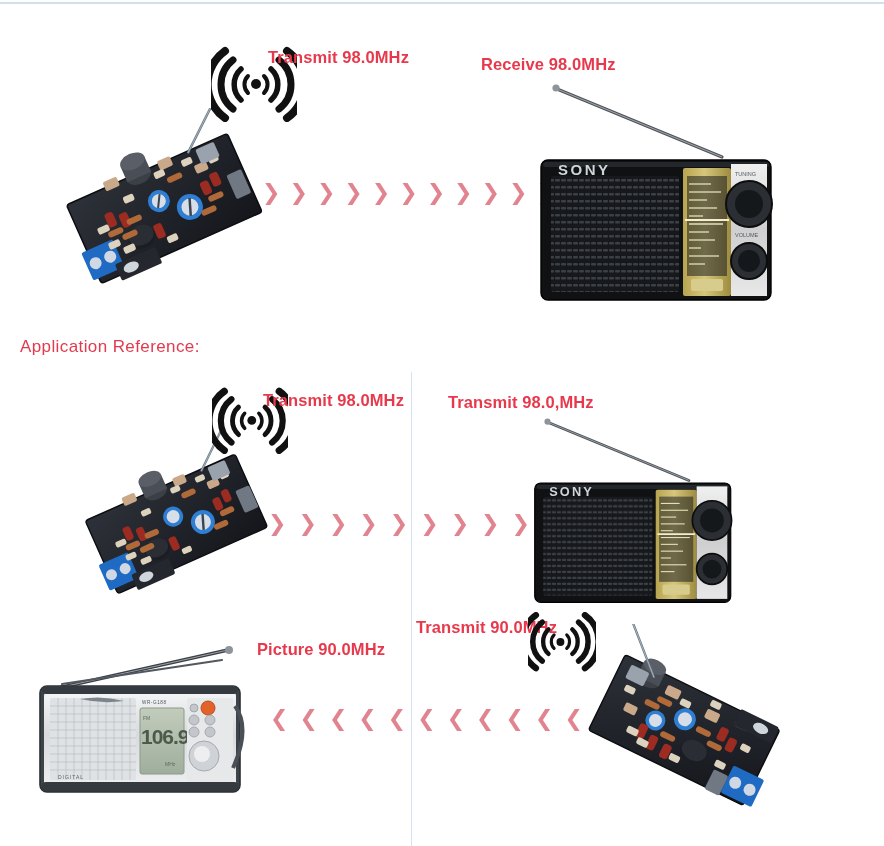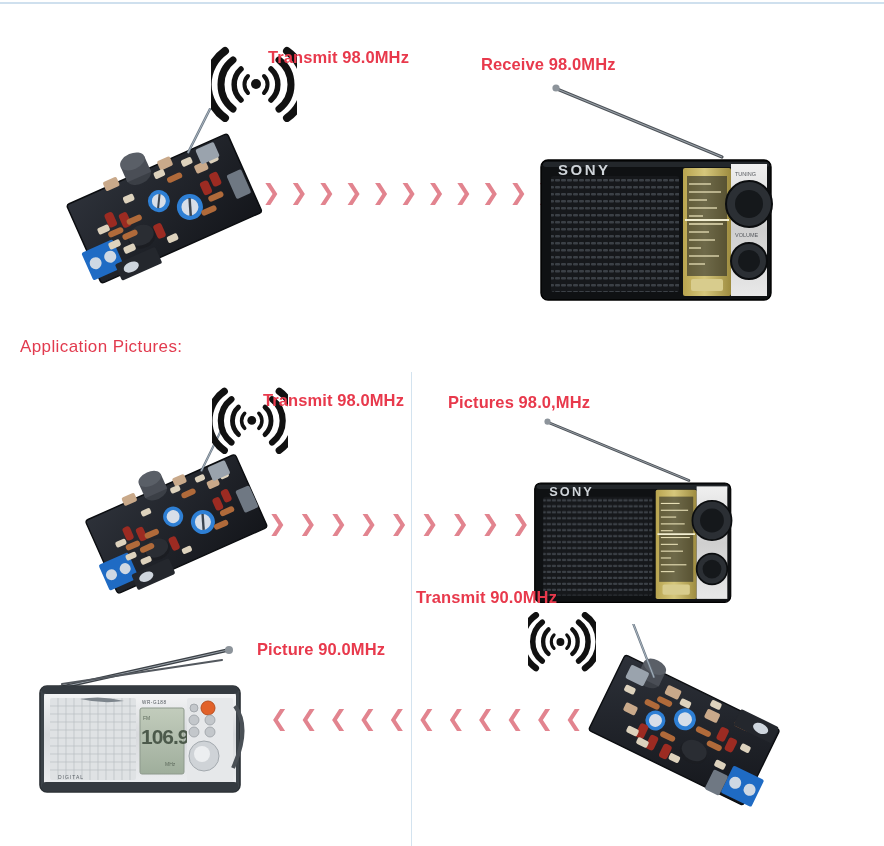--- a/index.html
+++ b/index.html
@@ -45,21 +45,21 @@
   .dradio svg{display:block;}
 </style>
 </head>
 <body>
 
 <div class="page">
 
   <div class="topline"></div>
 
 
-  <div class="section-title" style="left:20px;top:337px;">Application Pictures:</div>
+  <div class="section-title" style="left:20px;top:337px;">Application Reference:</div>
 
   <div class="vdivider" style="left:411px;top:372px;height:474px;"></div>
 
   <div class="board" style="left:58px;top:108px;">
     <svg width="210" height="200" viewBox="0 0 210 200">
       <defs>
         <linearGradient id="pcbg1" x1="0" y1="0" x2="1" y2="1">
           <stop offset="0" stop-color="#2d3139"></stop>
             <stop offset="1" stop-color="#14161b"></stop>
         </linearGradient>
@@ -310,21 +310,21 @@
         <path d="M22 24 A31 31 0 0 0 22 73" stroke-width="7"></path>
         <path d="M68 24 A31 31 0 0 1 68 73" stroke-width="7"></path>
         <path d="M14 15 A41 41 0 0 0 14 82" stroke-width="8"></path>
         <path d="M76 15 A41 41 0 0 1 76 82" stroke-width="8"></path>
       </g>
     </svg>
   </div>
 
   <div class="label" style="left:263px;top:391px;">Transmit 98.0MHz</div>
 
-  <div class="label" style="left:448px;top:393px;">Pictures 98.0,MHz</div>
+  <div class="label" style="left:448px;top:393px;">Transmit 98.0,MHz</div>
 
   <div class="wavetrain" id="wt-app-top" style="left:268px;top:513px;gap:12px;">
       <span style="color: rgb(226, 132, 143);">❯</span>
       <span style="color: rgb(226, 132, 143);">❯</span>
       <span style="color: rgb(226, 132, 143);">❯</span>
       <span style="color: rgb(226, 132, 143);">❯</span>
       <span style="color: rgb(226, 132, 143);">❯</span>
       <span style="color: rgb(226, 132, 143);">❯</span>
       <span style="color: rgb(226, 132, 143);">❯</span>
       <span style="color: rgb(226, 132, 143);">❯</span>
@@ -383,21 +383,21 @@
       <circle cx="224" cy="132" r="23" fill="none" stroke="#0b0d0f" stroke-width="2"></circle>
       <circle cx="224" cy="132" r="14" fill="#15181b"></circle>
       <circle cx="224" cy="189" r="18" fill="#2b2f34"></circle>
       <circle cx="224" cy="189" r="18" fill="none" stroke="#0b0d0f" stroke-width="2"></circle>
       <circle cx="224" cy="189" r="11" fill="#15181b"></circle>
     </svg>
   </div>
 
   <div class="label" style="left:257px;top:640px;">Picture 90.0MHz</div>
 
-  <div class="label" style="left:416px;top:588px;">Transmit 90.0MHz</div>
+  <div class="label" style="left:416px;top:618px;">Transmit 90.0MHz</div>
 
   <div class="radiate" style="left:528px;top:612px;">
     <svg width="68" height="68" viewBox="0 0 86 86">
       <g fill="none" stroke="#111111" stroke-linecap="round" transform="rotate(180 43 43)">
         <circle cx="45" cy="48" r="5" fill="#111" stroke="none"></circle>
         <path d="M37 40 A12 12 0 0 0 37 57" stroke-width="4"></path>
         <path d="M53 40 A12 12 0 0 1 53 57" stroke-width="4"></path>
         <path d="M30 33 A21 21 0 0 0 30 64" stroke-width="5.5"></path>
         <path d="M60 33 A21 21 0 0 1 60 64" stroke-width="5.5"></path>
         <path d="M22 24 A31 31 0 0 0 22 73" stroke-width="7"></path>

